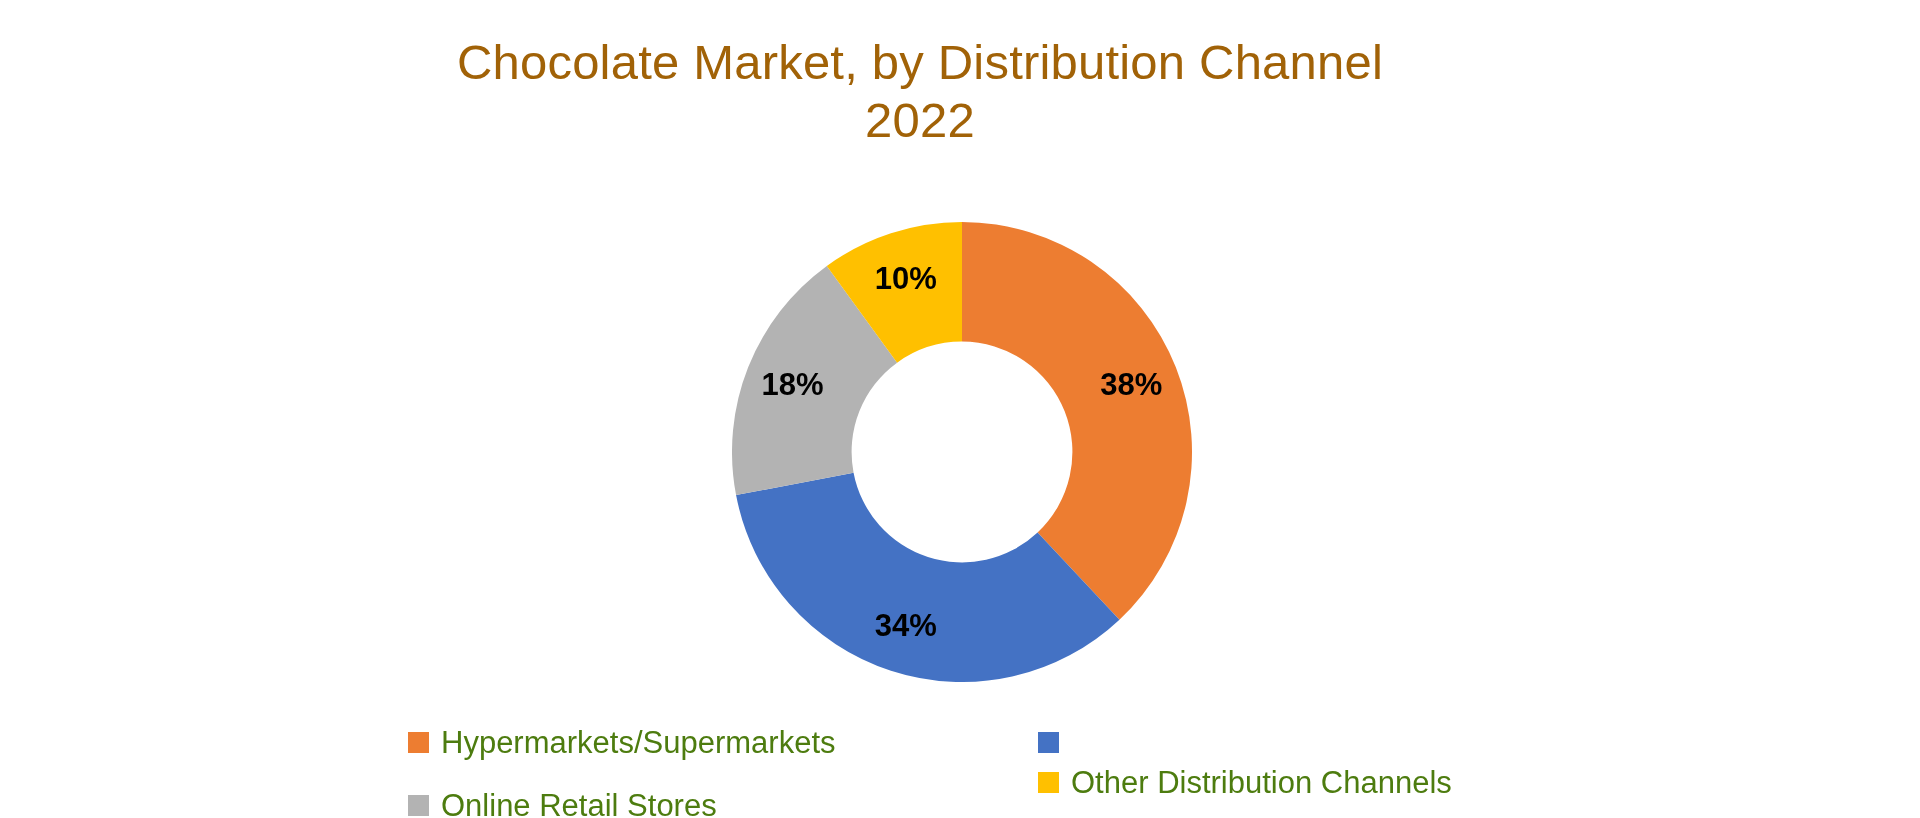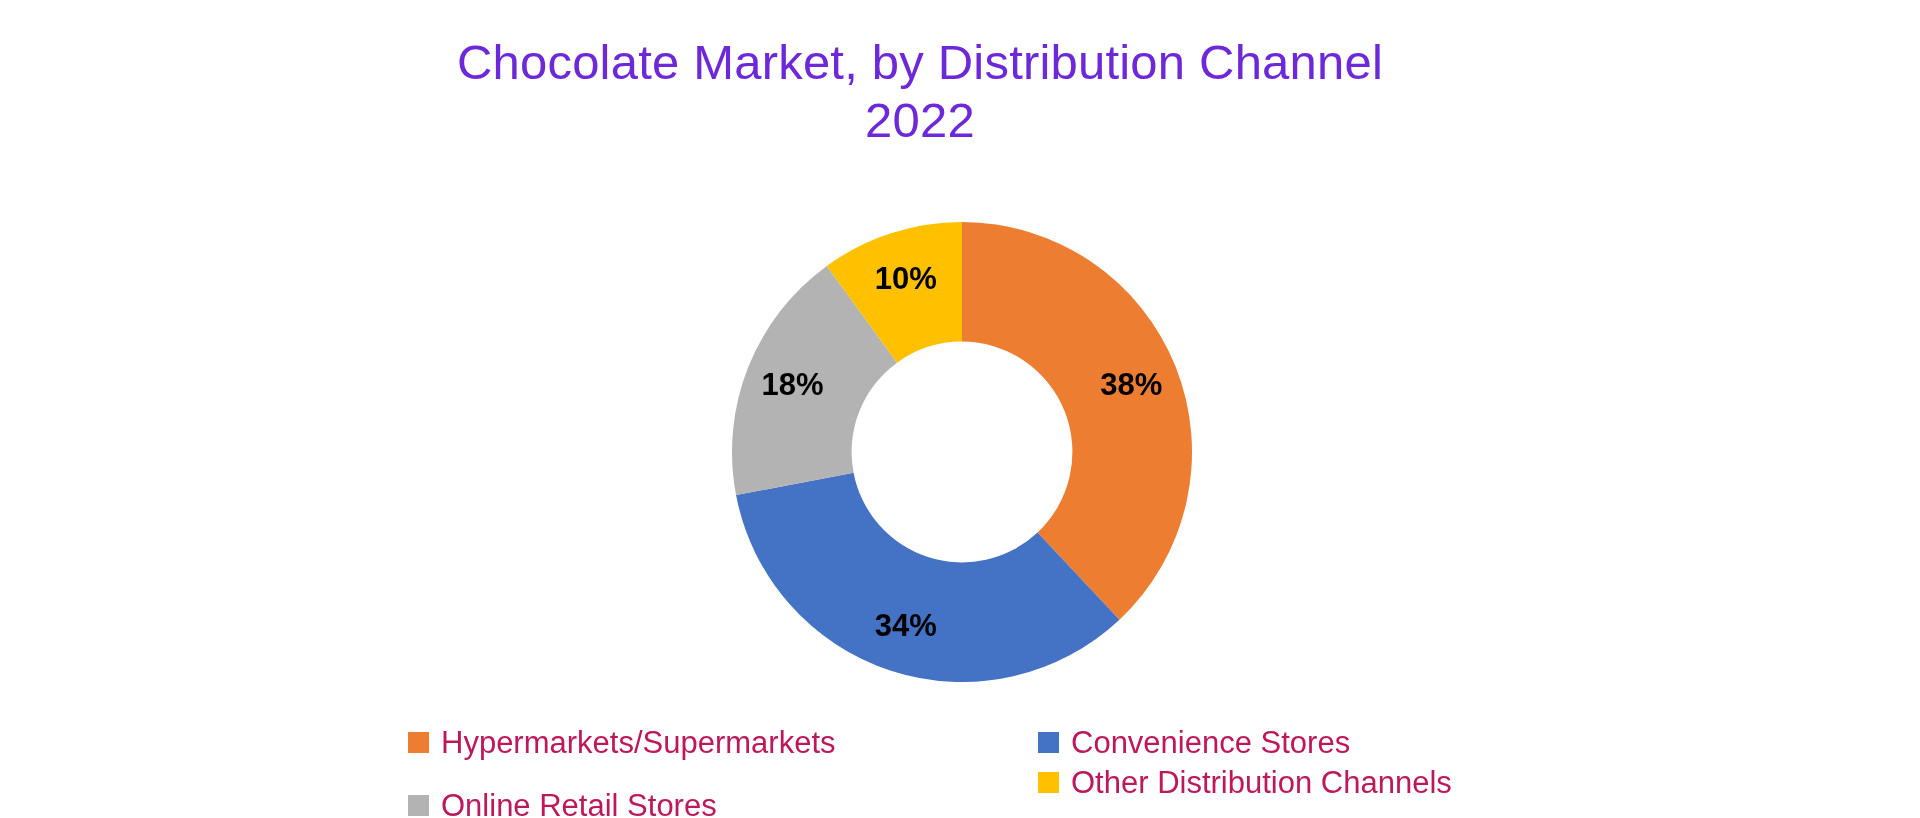--- a/index.html
+++ b/index.html
@@ -25,21 +25,21 @@
   
   .chart-title {
     position: absolute;
     top: 34px;
     left: 300px;
     width: 1240px;
     text-align: center;
     font-size: 49px;
     line-height: 1.18;
     font-weight: 400;
-    color: #6d28d9;
+    color: #a16207;
     letter-spacing: 0.2px;
     white-space: pre-line;
   }
 
   
   .plot-area {
     position: absolute;
     left: 732px;
     top: 222px;
     width: 460px;
@@ -77,21 +77,21 @@
   }
   .legend-swatch {
     width: 21px;
     height: 21px;
     flex: 0 0 21px;
     margin-right: 12px;
   }
   .legend-label {
     font-size: 31px;
     line-height: 1;
-    color: #be185d;
+    color: #4d7c0f;
     white-space: nowrap;
   }
 </style>
 </head>
 <body>
 
 <div class="chart-figure">
 
   <div class="chart-title">Chocolate Market, by Distribution Channel
 2022</div>
@@ -115,21 +115,20 @@
 
   <div class="legend">
 
     <div class="legend-item" style="grid-column:1;grid-row:1;">
       <span class="legend-swatch" style="background: rgb(237, 125, 49);"></span>
       <span class="legend-label">Hypermarkets/Supermarkets</span>
     </div>
 
     <div class="legend-item" style="grid-column:2;grid-row:1;">
       <span class="legend-swatch" style="background: rgb(68, 114, 196);"></span>
-      <span class="legend-label">Convenience Stores</span>
     </div>
 
     <div class="legend-item" style="grid-column:1;grid-row:2;margin-top:46px;">
       <span class="legend-swatch" style="background: rgb(179, 179, 179);"></span>
       <span class="legend-label">Online Retail Stores</span>
     </div>
 
     <div class="legend-item" style="grid-column:2;grid-row:2;">
       <span class="legend-swatch" style="background: rgb(255, 192, 0);"></span>
       <span class="legend-label">Other Distribution Channels</span>

